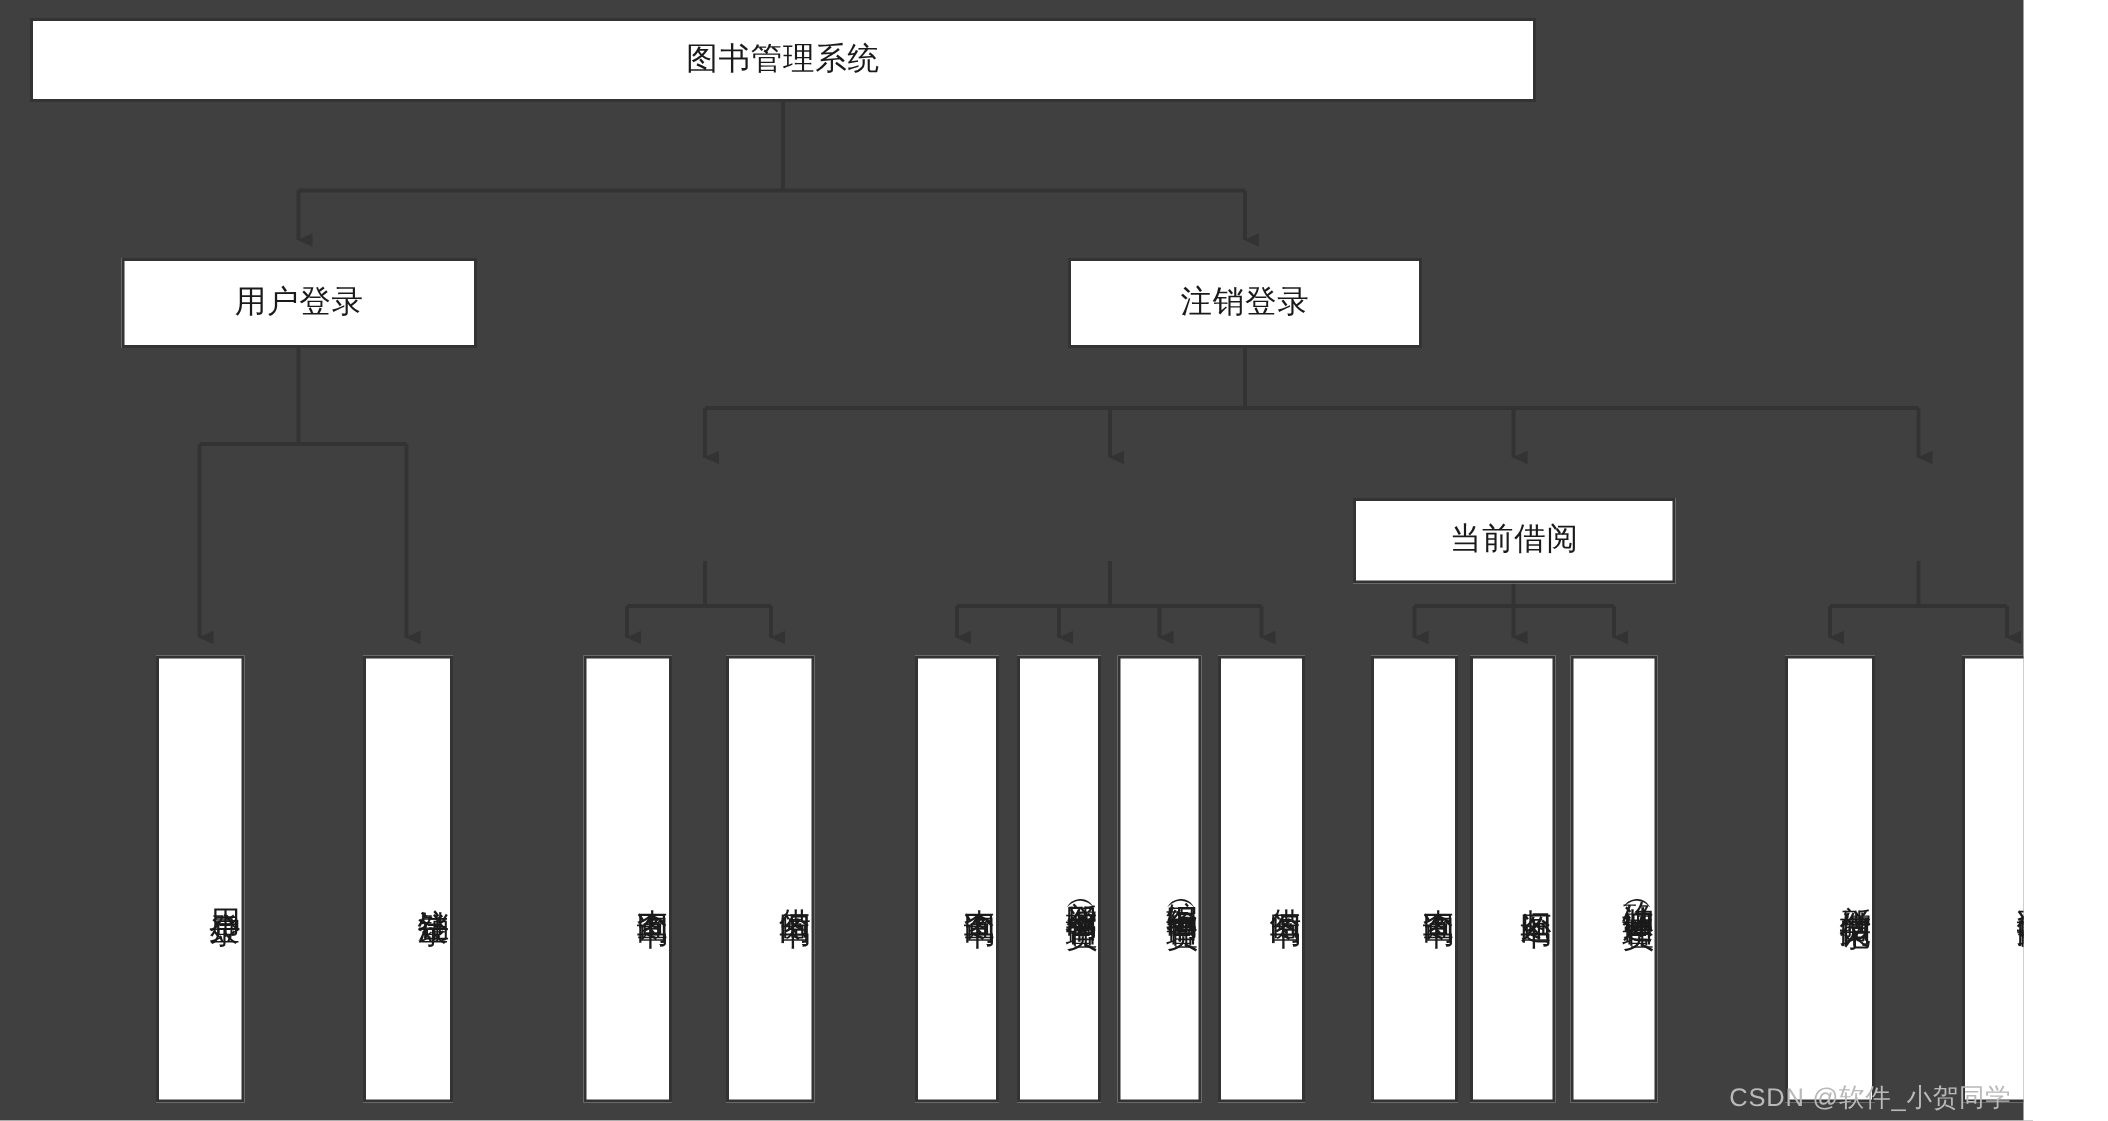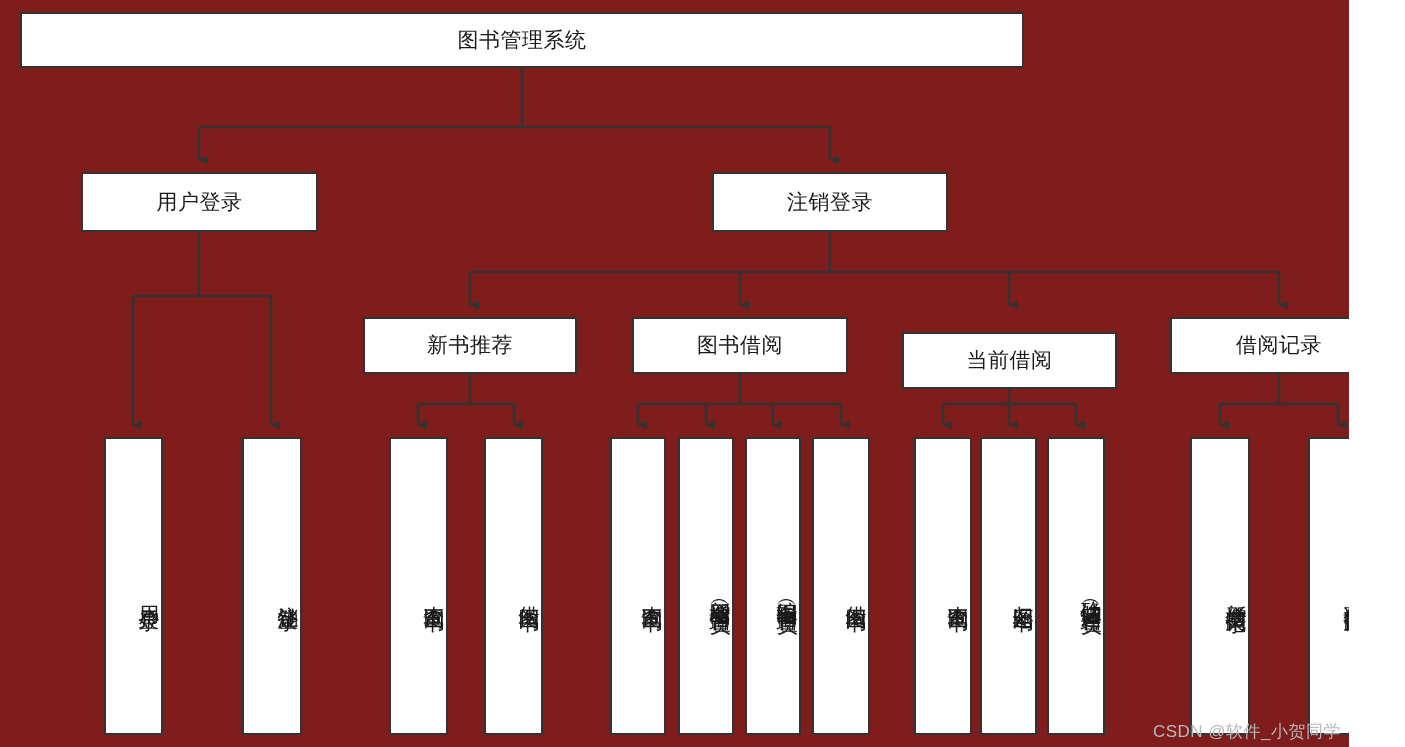--- a/index.html
+++ b/index.html
@@ -7,21 +7,21 @@
     padding: 0;
     background: #ffffff;
   }
   body {
     font-family: "Liberation Sans", "DejaVu Sans", sans-serif;
   }
   #canvas {
     position: relative;
     width: 1349px;
     height: 747px;
-    background: #7f1d1d;
+    background: #404040;
     overflow: hidden;
   }
   #wires {
     position: absolute;
     left: 0;
     top: 0;
     width: 1405px;
     height: 747px;
     pointer-events: none;
   }
@@ -128,31 +128,22 @@
     <span class="nlabel">图书管理系统</span>
   </div>
 
   <div class="node horizontal" style="left: 81px; top: 172px; width: 237px; height: 60px;">
     <span class="nlabel">用户登录</span>
   </div>
   <div class="node horizontal" style="left: 712px; top: 172px; width: 236px; height: 60px;">
     <span class="nlabel">注销登录</span>
   </div>
 
-  <div class="node horizontal" style="left: 363px; top: 317px; width: 214px; height: 57px;">
-    <span class="nlabel">新书推荐</span>
-  </div>
-  <div class="node horizontal" style="left: 632px; top: 317px; width: 216px; height: 57px;">
-    <span class="nlabel">图书借阅</span>
-  </div>
   <div class="node horizontal" style="left: 902px; top: 317px; width: 215px; height: 57px; margin-top: 15px;">
     <span class="nlabel">当前借阅</span>
-  </div>
-  <div class="node horizontal" style="left: 1170px; top: 317px; width: 218px; height: 57px;">
-    <span class="nlabel">借阅记录</span>
   </div>
 
   <div class="node vertical" style="left: 104px; top: 437px; width: 59px; height: 298px;">
     <span class="nlabel">用户登录</span>
   </div>
   <div class="node vertical" style="left: 242px; top: 437px; width: 60px; height: 298px;">
     <span class="nlabel">注销登录</span>
   </div>
   <div class="node vertical" style="left: 389px; top: 437px; width: 59px; height: 298px;">
     <span class="nlabel">查询图书</span>

